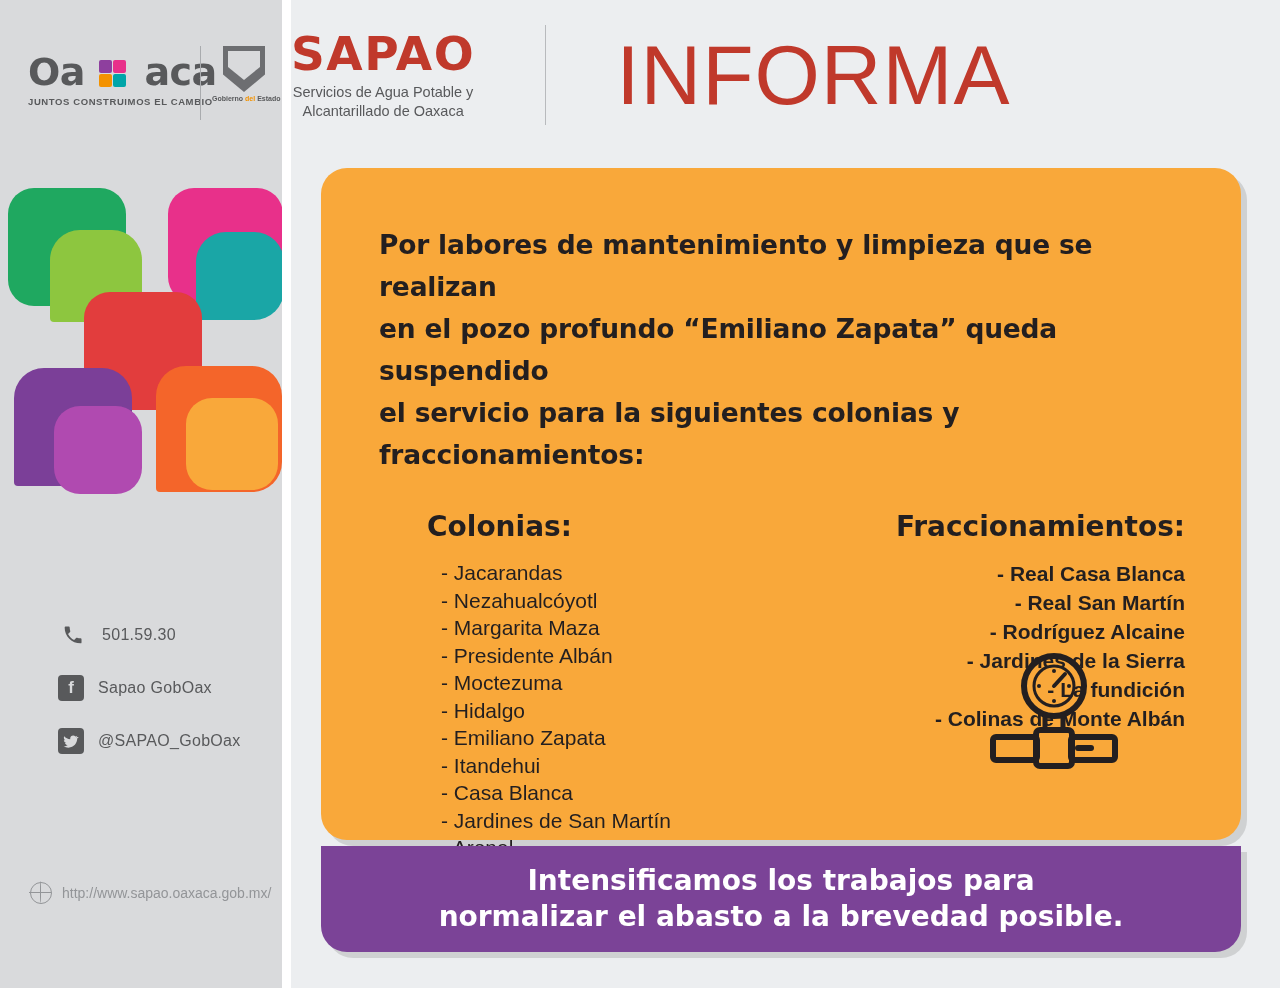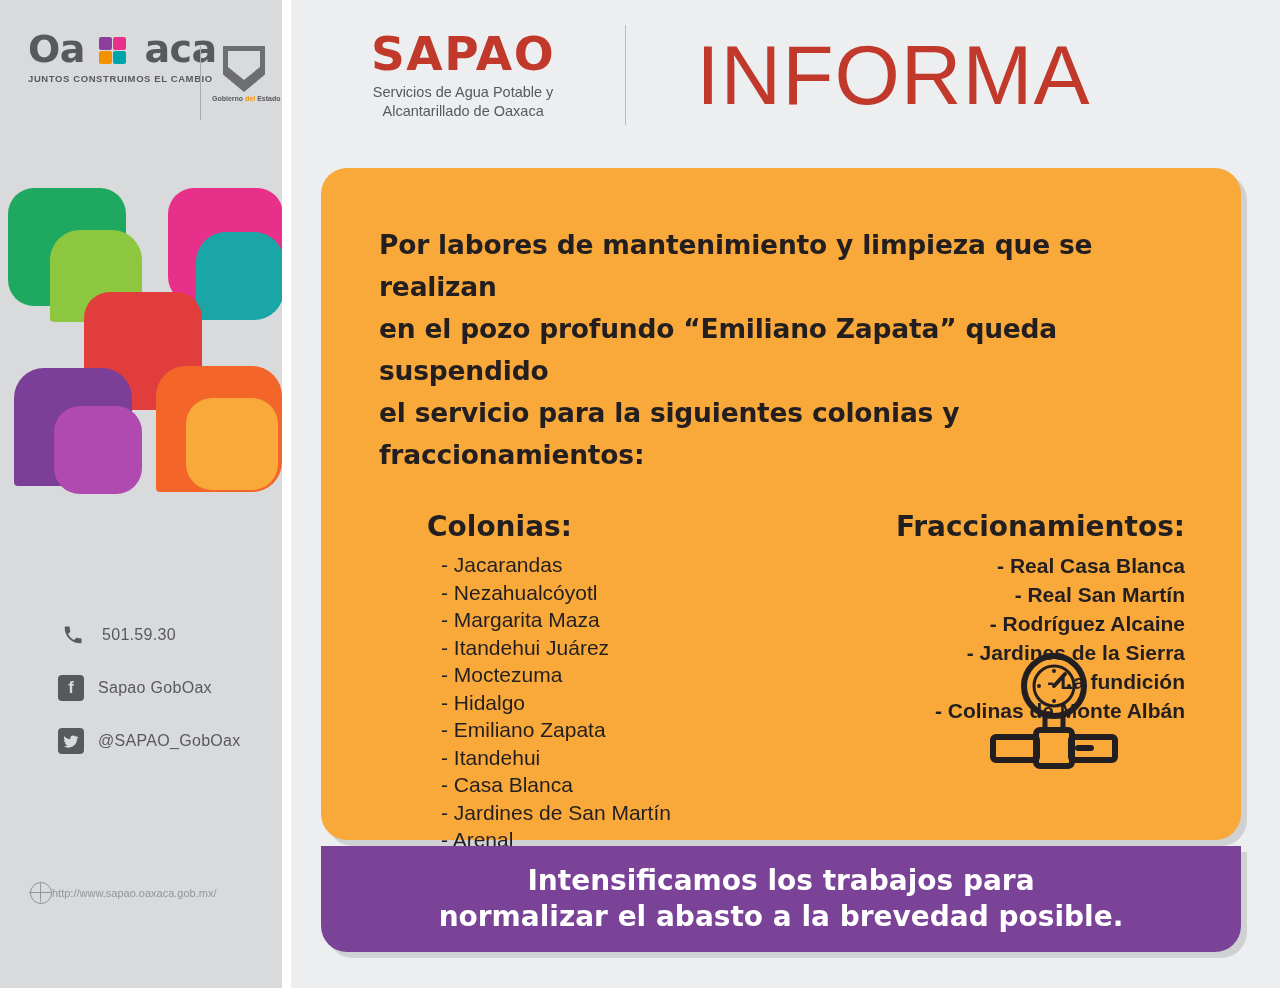--- a/index.html
+++ b/index.html
@@ -25,21 +25,21 @@
   }
   .sidebar-edge {
     position: absolute;
     right: 0; top: 0;
     width: 9px; height: 100%;
     background: #ffffff;
   }
 
   .oax-logo {
     position: absolute;
-    left: 28px; top: 28px;
+    left: 28px; top: 51px;
     width: 240px; height: 90px;
   }
   .oax-word {
     position: relative;
     font-family: "DejaVu Sans", sans-serif;
     font-weight: bold;
     font-size: 38px;
     letter-spacing: -0.5px;
     color: #58595b;
     line-height: 42px;
@@ -173,36 +173,36 @@
   .globe::after {
     content: "";
     position: absolute;
     left: 8.6px; top: -1.6px;
     width: 1.6px; height: 22px;
     background: #939598;
     border-radius: 50%;
     box-shadow: none;
   }
   .website-url {
-    font-size: 11px;
+    margin-left: 10px;
+    font-size: 14px;
     color: #939598;
   }
 
   
   .main {
     position: relative;
     flex: 1 1 auto;
     height: 988px;
   }
   .header {
     position: relative;
     height: 150px;
     display: flex;
     align-items: center;
-    padding-left: 80px;
     gap: 36px;
   }
   .sapao-block { text-align: center; }
   .sapao-title {
     font-family: "DejaVu Sans", sans-serif;
     font-weight: bold;
     font-size: 47px;
     letter-spacing: 1.5px;
     color: #c0392b;
     line-height: 50px;
@@ -251,21 +251,21 @@
     display: flex;
     margin-top: 34px;
   }
   .col-colonias { width: 450px; padding-left: 48px; }
   .col-fracc { width: 400px; padding-left: 6px; text-align: right; }
   .list-head {
     font-family: "DejaVu Sans", sans-serif;
     font-weight: bold;
     font-size: 28px;
     color: #231f20;
-    margin-bottom: 8px;
+    margin-bottom: 16px;
   }
   ul.items { list-style: none; }
   ul.items li {
     font-family: "Liberation Sans", sans-serif;
     font-size: 21px;
     color: #231f20;
     line-height: 27.5px;
     padding-left: 14px;
     white-space: nowrap;
   }
@@ -393,21 +393,21 @@
         <div>el servicio para la siguientes colonias y fraccionamientos:</div>
       </div>
 
       <div class="lists">
         <div class="col-colonias">
           <div class="list-head">Colonias:</div>
           <ul class="items" id="colonias-list">
               <li>- Jacarandas</li>
               <li>- Nezahualcóyotl</li>
               <li>- Margarita Maza</li>
-              <li>- Itandehui Juárez</li>
+              <li>- Presidente Albán</li>
               <li>- Moctezuma</li>
               <li>- Hidalgo</li>
               <li>- Emiliano Zapata</li>
               <li>- Itandehui</li>
               <li>- Casa Blanca</li>
               <li>- Jardines de San Martín</li>
               <li>- Arenal</li>
               <li>- Santa Cruz</li>
             </ul>
         </div>

